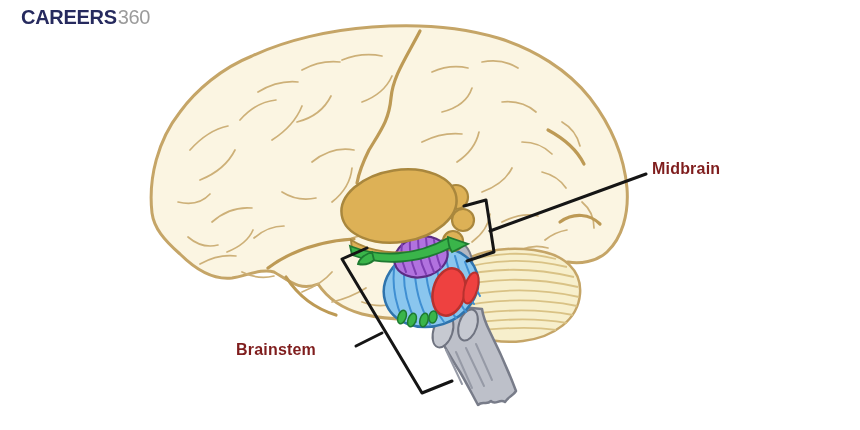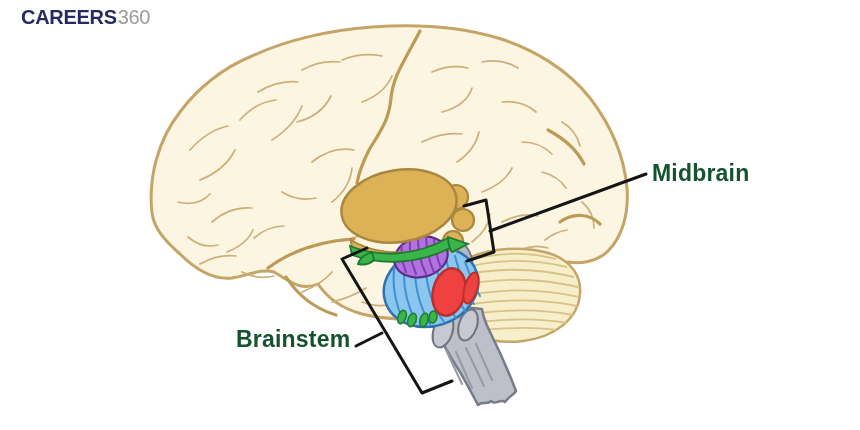--- a/index.html
+++ b/index.html
@@ -8,25 +8,25 @@
     font-family:"Liberation Sans",sans-serif;
   }
   .logo{
     position:absolute;top:6px;left:13px;font-size:20px;font-weight:bold;
     letter-spacing:-0.3px;white-space:nowrap;user-select:none;
   }
   .logo .brand{color:#262A5E;margin-left:8px;}
   .logo .suffix{color:#9B9B9B;font-weight:normal;margin-left:1px;margin-top:32px;}
   .diagram-svg{position:absolute;left:0;top:0;}
   .anat-label{
-    position:absolute;color:#14532d;font-size:23px;font-weight:bold;
+    position:absolute;color:#7f1d1d;font-size:16px;font-weight:bold;
     letter-spacing:0.2px;white-space:nowrap;
   }
   .label-midbrain{left:652px;top:160px;}
-  .label-brainstem{left:236px;top:326px;}
+  .label-brainstem{left:236px;top:341px;}
 </style>
 </head>
 <body>
 
 <div class="stage">
 
   <div class="logo">
     <span class="brand">CAREERS</span><span class="suffix">360</span>
   </div>
 

